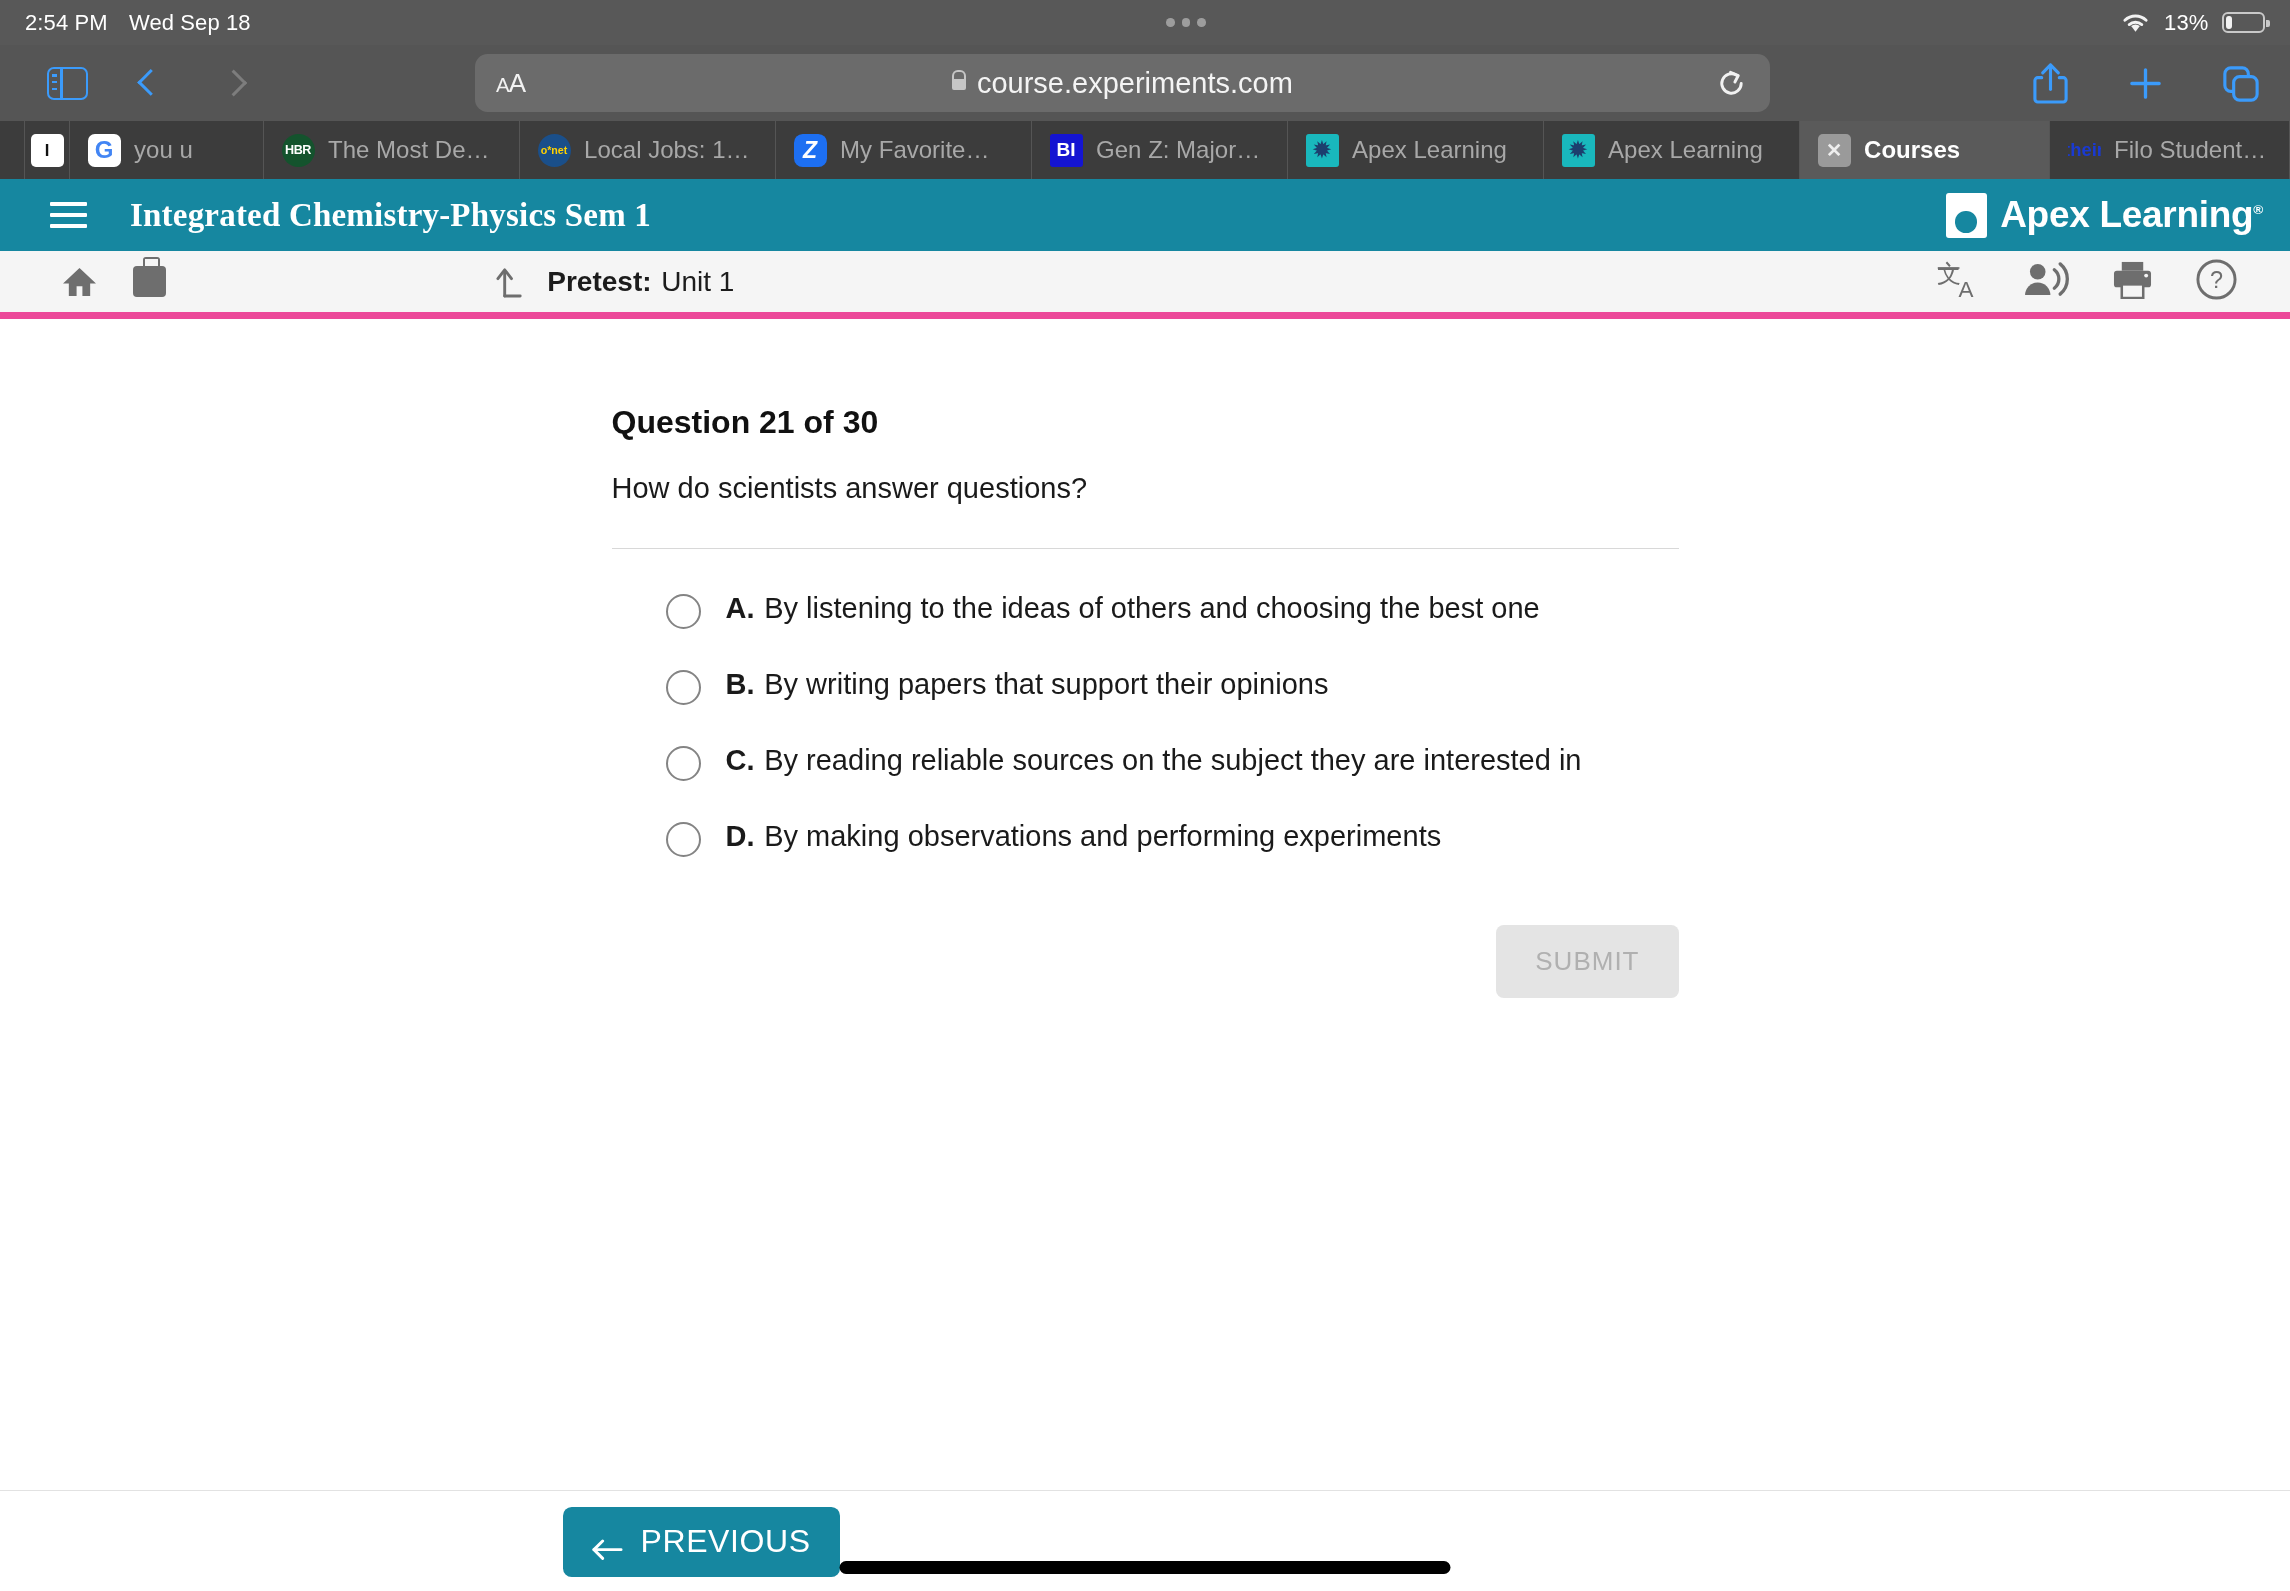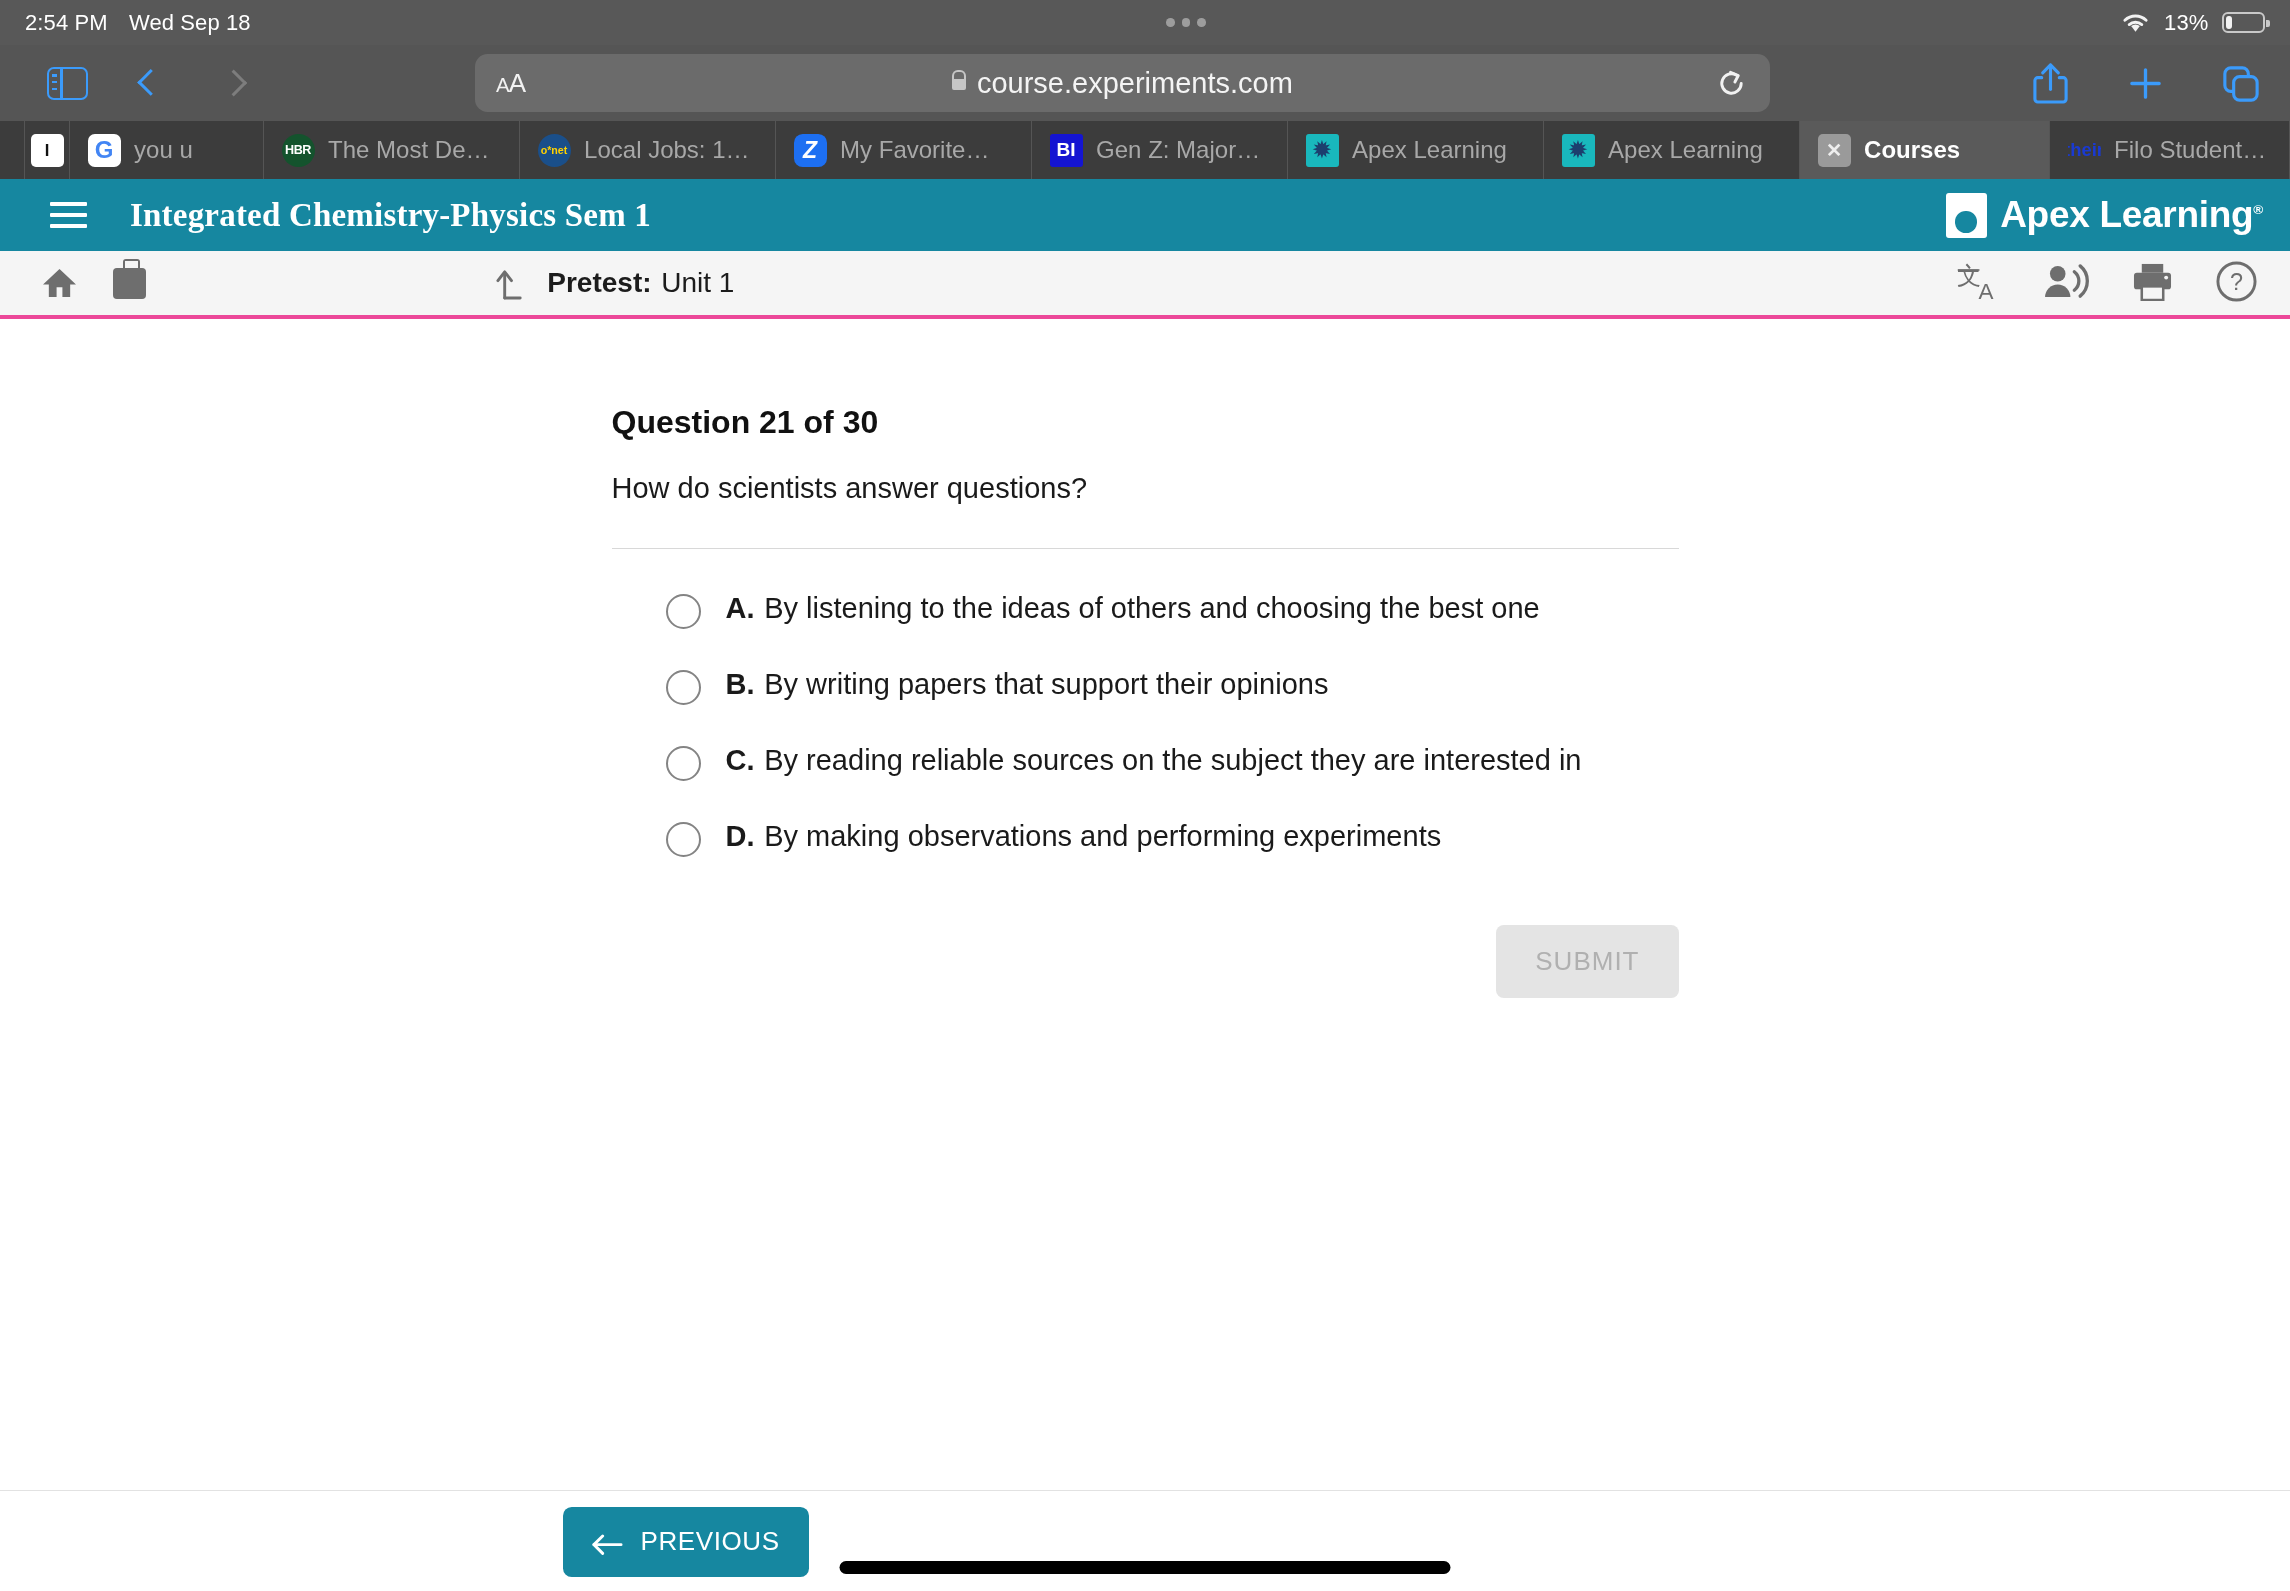--- a/index.html
+++ b/index.html
@@ -92,22 +92,22 @@
   .course-title { font-size:33px; font-weight:700; margin-left:43px; letter-spacing:0.2px;font-family:Liberation Serif, serif; }
   .brand { margin-left:auto; display:flex; align-items:center; gap:13.6px; }
   .brand-mark { width:41px; height:45px; background:#fff; border-radius:2.9px; position:relative;
                 display:flex; align-items:flex-end; justify-content:center; }
   .brand-mark::after { content:""; width:21.3px; height:21.3px; border-radius:50%; background:#1687a0; margin-bottom:4.9px; }
   .brand-text { font-size:37px; font-weight:600; letter-spacing:-0.3px; }
   .brand-text sup { font-size:13.6px; vertical-align: super; }
 
   
   .subbar {
-    height:68px; background:#f5f5f5; border-bottom:4px solid #ec4899;
-    display:flex; align-items:center; padding: 0 18px; position:relative;
+    height:68px; background:#f5f5f5; border-bottom:7px solid #ec4899;
+    display:flex; align-items:center; padding: 0 38px; position:relative;
   }
   .subbar-left { display:flex; align-items:center; gap:35px; padding-left:23px; }
   .home-ico { width:37px; height:32px; position:relative; }
   .case-ico { width:33px; height:31px; background:#6e6e6e; border-radius:3.9px; position:relative; }
   .case-ico::before { content:""; position:absolute; top:-8.7px; left:9.7px; width:13.6px; height:8.7px;
                       border:2.9px solid #6e6e6e; border-bottom:none; border-radius:2.9px 2.9px 0 0; }
   .crumb { position:absolute; left:495px; display:flex; align-items:center; gap:21.3px; }
   .uplevel { width:31px; height:33px; position:relative; }
   .crumb-text { font-size:28px; color:#1c1c1c; }
   .crumb-text b { font-weight:700; }
@@ -133,21 +133,21 @@
 
   
   .footer {
     position:absolute; left:0; right:0; bottom:0; height:101px;
     background:#ffffff; border-top:1px solid #e2e2e2;
   }
   .prev-btn {
     position:absolute; left:563px; top:15.5px;
     background:#1687a0; color:#fff; border:none; border-radius:8.7px;
     height:70px; padding: 0 29px; display:flex; align-items:center; gap:17.5px;
-    font-size:26px; letter-spacing:0.6px; font-family:inherit; cursor:pointer;
+    font-size:32px; letter-spacing:0.6px; font-family:inherit; cursor:pointer;
   }
   .arrow-left { width:31px; height:21.3px; position:relative; }
   .home-indicator {
     position:absolute; left:50%; transform:translateX(-50%); bottom:17.5px;
     width:611px; height:12.6px; background:#000; border-radius:6.8px;
   }
 </style>
 </head>
 <body>
 

